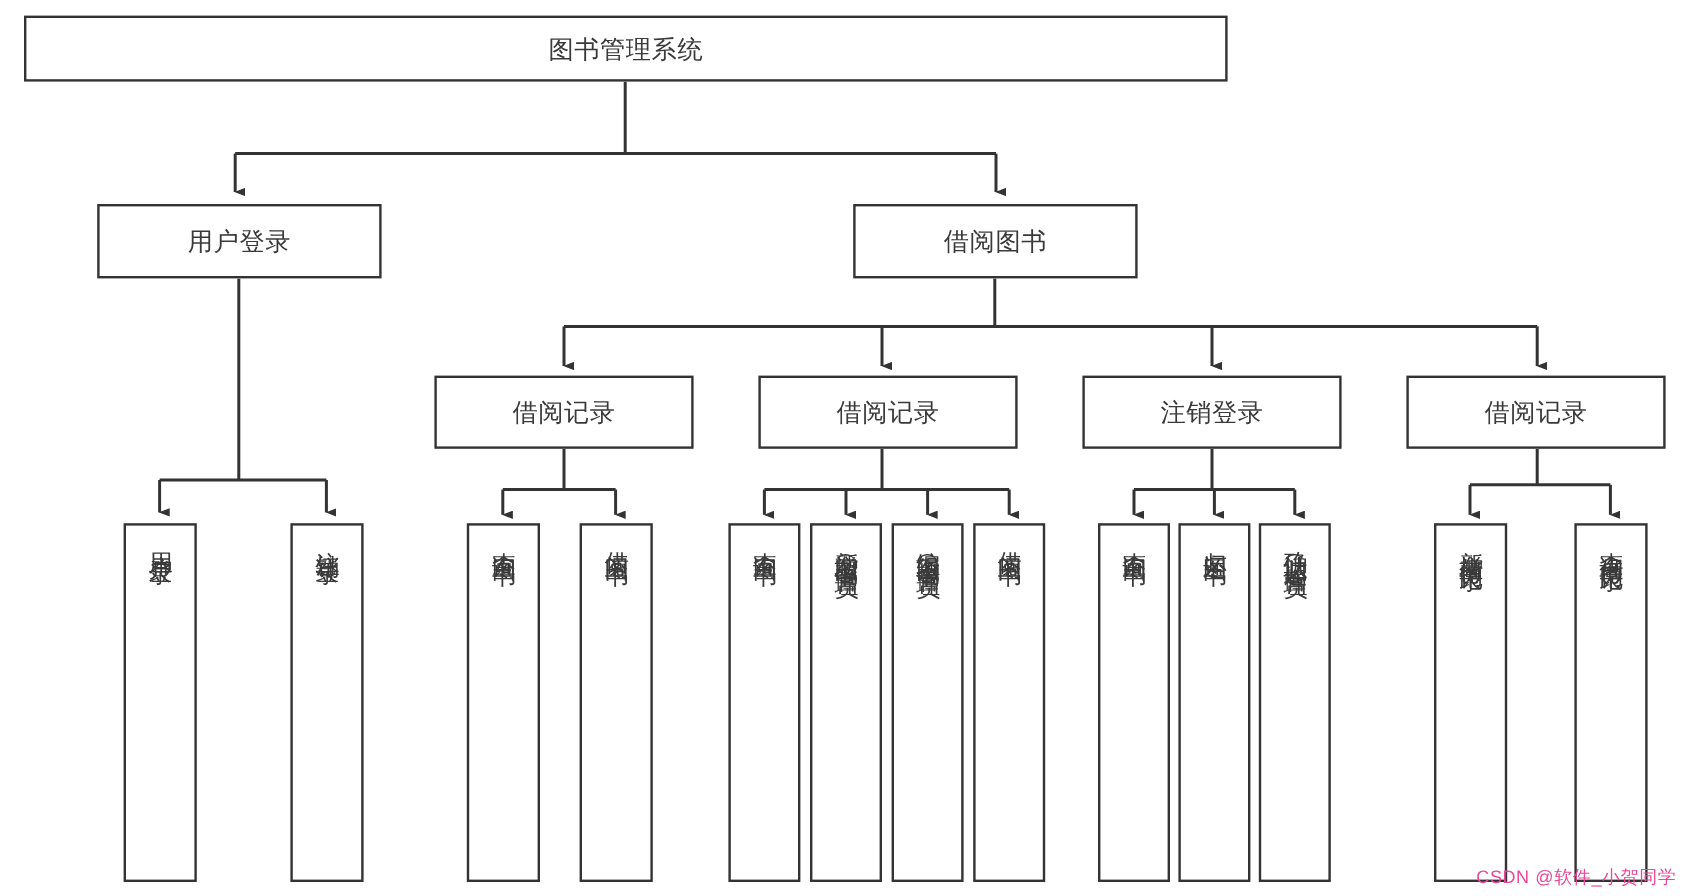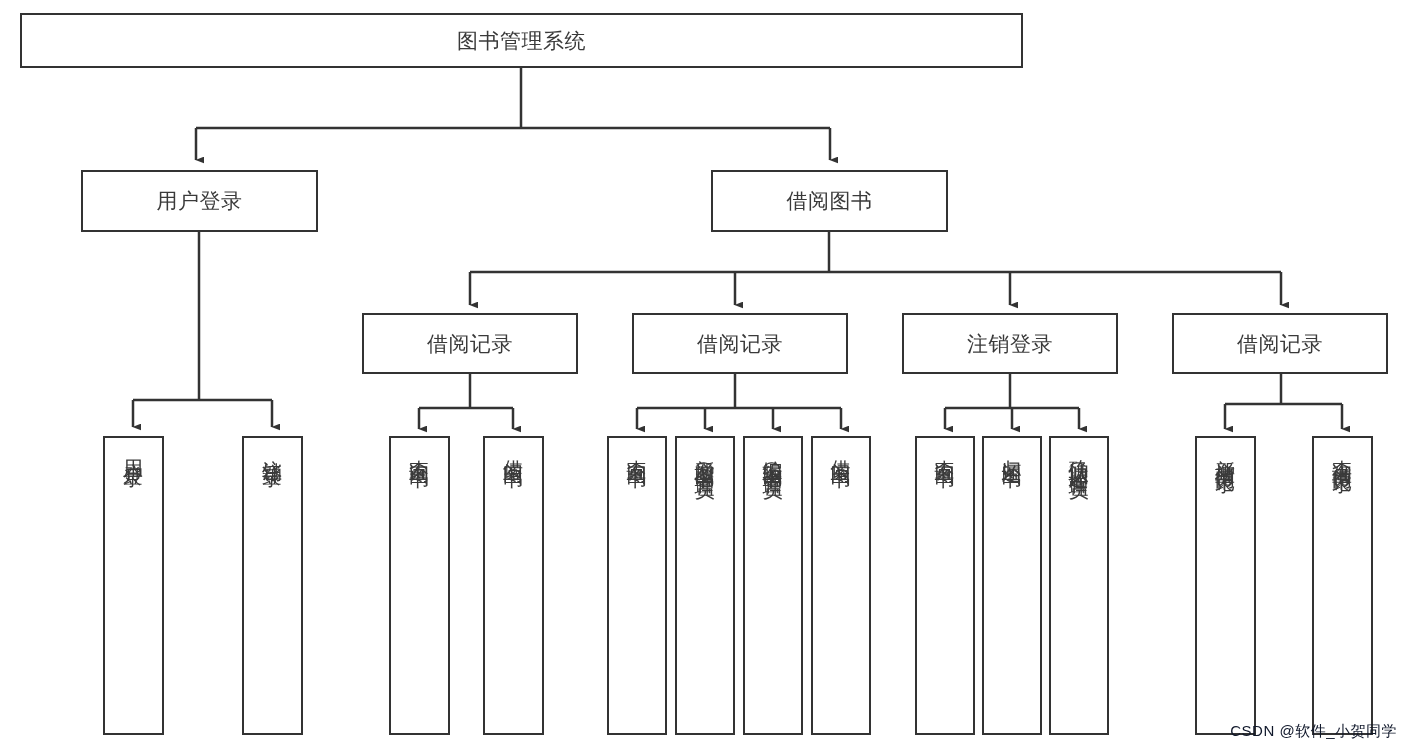--- a/index.html
+++ b/index.html
@@ -57,21 +57,21 @@
     color: #3a3a3a;
   }
   .horiz-label {
     white-space: nowrap;
   }
   #watermark {
     position: absolute;
     right: 8px;
     bottom: 6px;
     font-size: 15px;
-    color: #0f172a;
+    color: #ec4899;
     white-space: nowrap;
     pointer-events: none;
     letter-spacing: 0.5px;
     margin-top: 30px;
   }
 </style>
 </head>
 <body>
 
 <div id="diagram-root">

